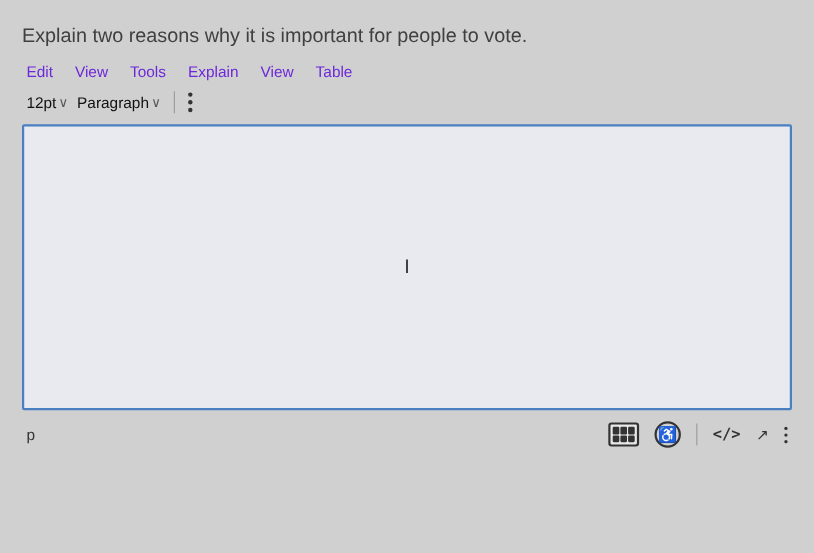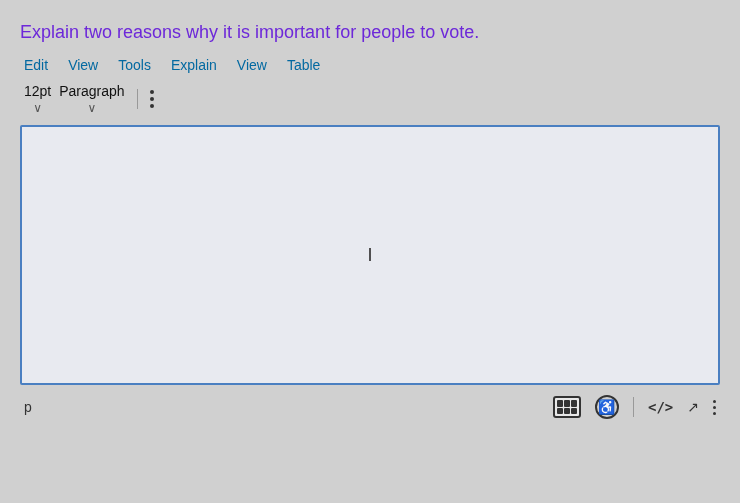--- a/index.html
+++ b/index.html
@@ -15,56 +15,55 @@
       font-family: Arial, sans-serif;
       overflow: hidden;
       display: flex;
       flex-direction: column;
       padding: 20px 20px 0 20px;
     }
 
     .question-text {
       font-size: 18px;
       font-weight: 400;
-      color: #6d28d9;
+      color: #404040;
       margin-bottom: 12px;
       line-height: 1.4;
     }
 
     .menu-bar {
       display: flex;
       flex-direction: row;
       gap: 20px;
       margin-bottom: 10px;
       padding-left: 4px;
     }
 
     .menu-item {
       font-size: 14px;
-      color: #0369a1;
+      color: #6d28d9;
       cursor: pointer;
       user-select: none;
     }
 
     .toolbar {
       display: flex;
       align-items: center;
       gap: 8px;
       margin-bottom: 10px;
       padding-left: 4px;
     }
 
     .toolbar-dropdown {
       display: flex;
       align-items: center;
       font-size: 14px;
       color: #111;
       cursor: pointer;
       gap: 2px;
-      flex-direction: column;
     }
 
     .toolbar-dropdown .chevron {
       font-size: 12px;
       color: #555;
     }
 
     .toolbar-divider {
       width: 1px;
       height: 20px;

